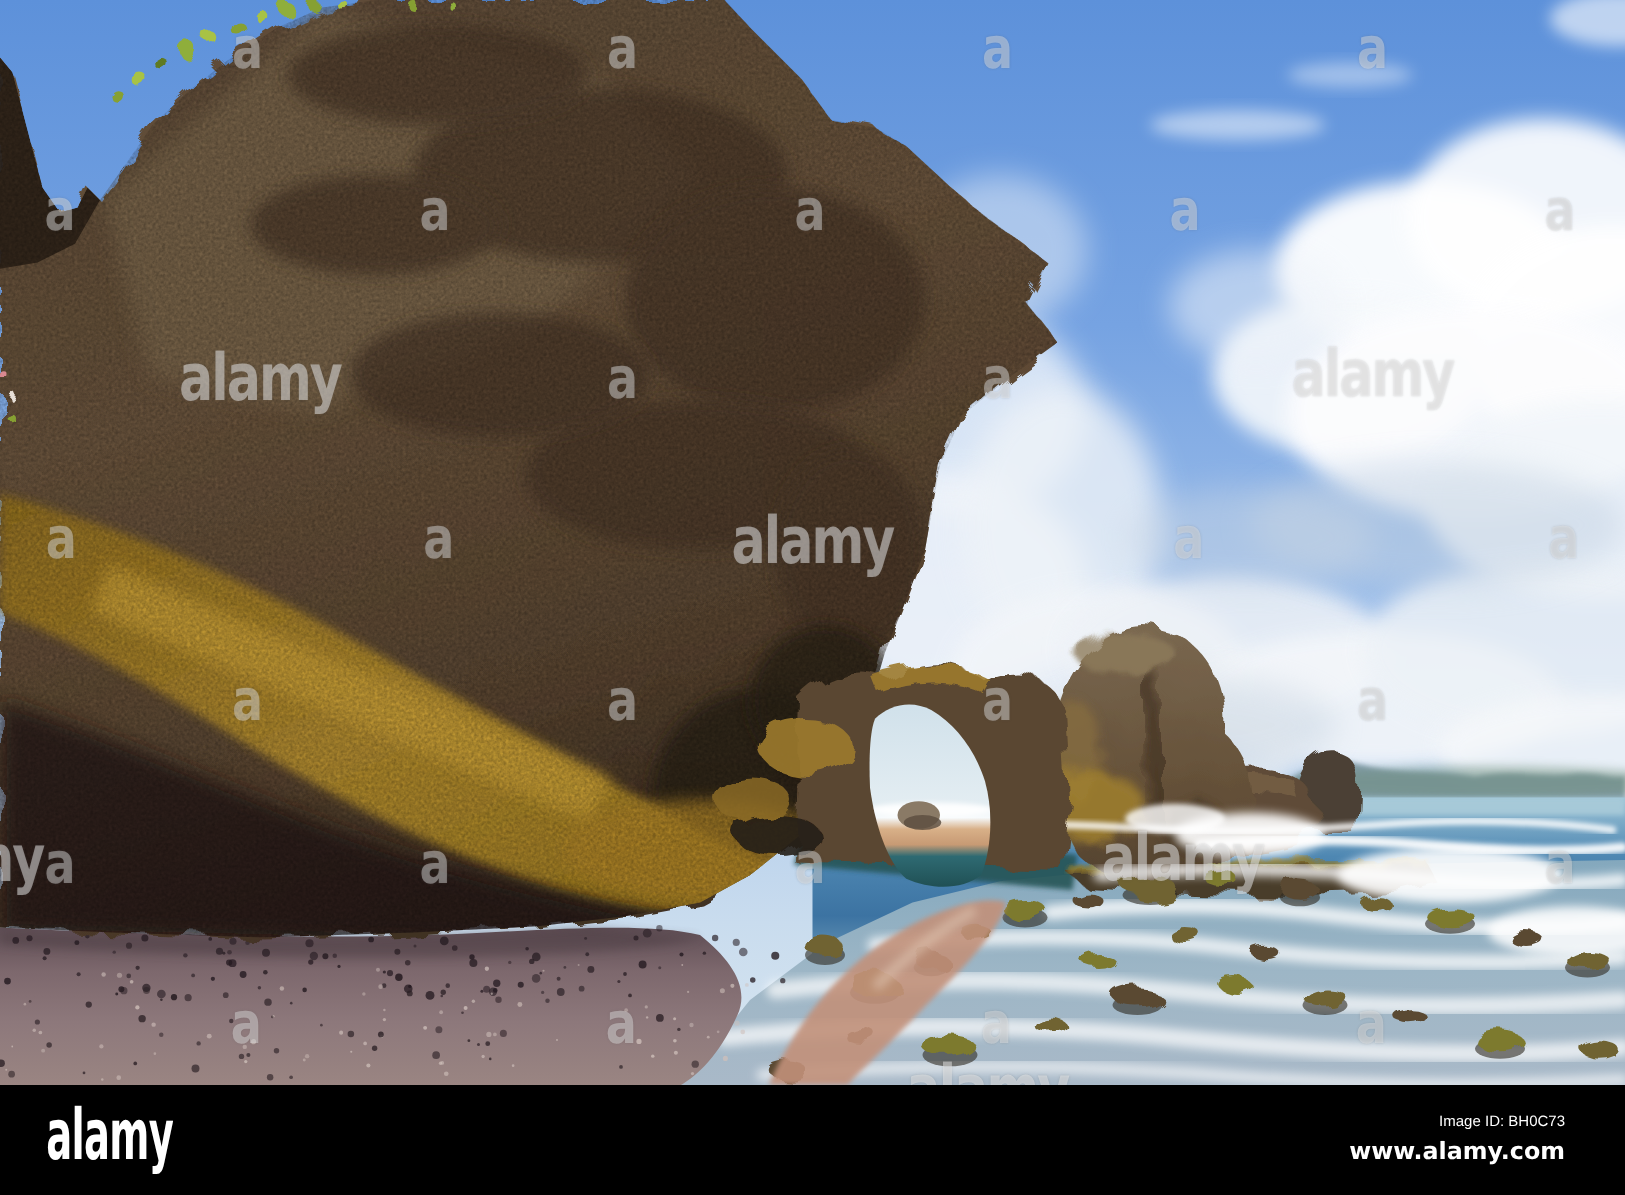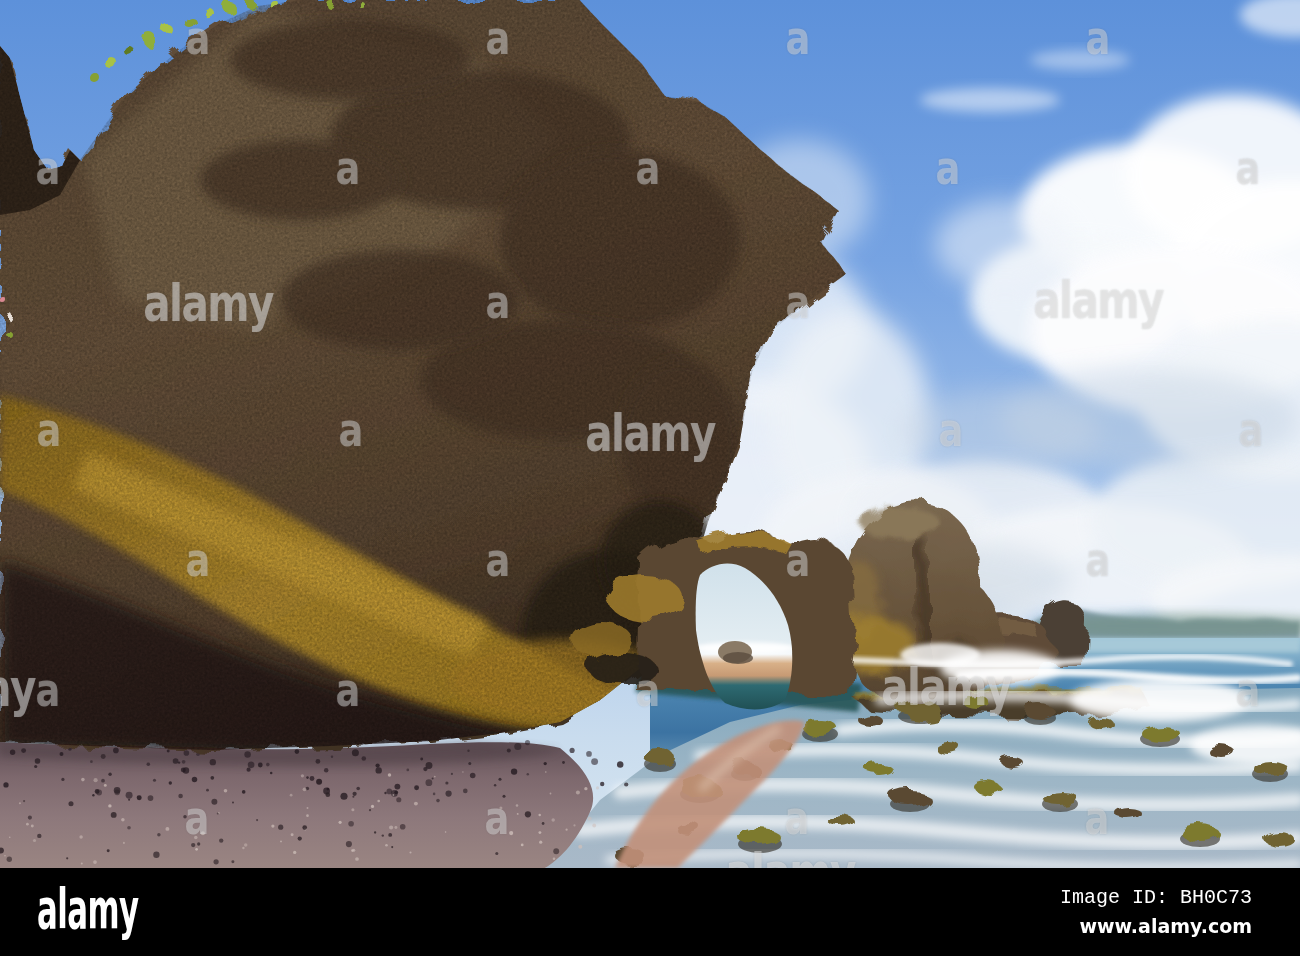--- a/index.html
+++ b/index.html
@@ -11,21 +11,21 @@
   .wm{position:absolute;color:rgba(242,242,242,0.48);font-weight:bold;line-height:1;
       text-shadow:0 0 2px rgba(90,90,90,0.25);white-space:nowrap;}
   .wm-large{font-size:52px;letter-spacing:-2px;transform:translate(-50%,-50%) scaleX(0.78);}
   .wm-small{font-size:46px;color:rgba(240,240,240,0.40);transform:translate(-50%,-50%) scaleX(0.8);}
   .footer{position:relative;width:1300px;height:88px;background:#000;display:flex;
           align-items:center;justify-content:space-between;box-sizing:border-box;
           padding:0 48px 0 37px;}
   .footer-logo{color:#fff;font-weight:bold;font-size:56px;letter-spacing:-1px;line-height:1;
                transform:scaleX(0.55);transform-origin:left center;margin-top:-6px;}
   .footer-right{text-align:right;color:#fff;}
-  .footer-id{font-family:Liberation Mono, monospace;font-size:20px;line-height:1.1;}
+  .footer-id{font-family:Liberation Sans, sans-serif;font-size:12px;line-height:1.1;}
   .footer-url{font-family:"DejaVu Sans",sans-serif;font-weight:bold;font-size:19px;
               line-height:1.2;margin-top:6px;}
 </style>
 </head>
 <body>
 
 <div class="stage">
   <div class="photo">
     <svg width="1300" height="868" viewBox="0 0 1300 868">
       <defs>

